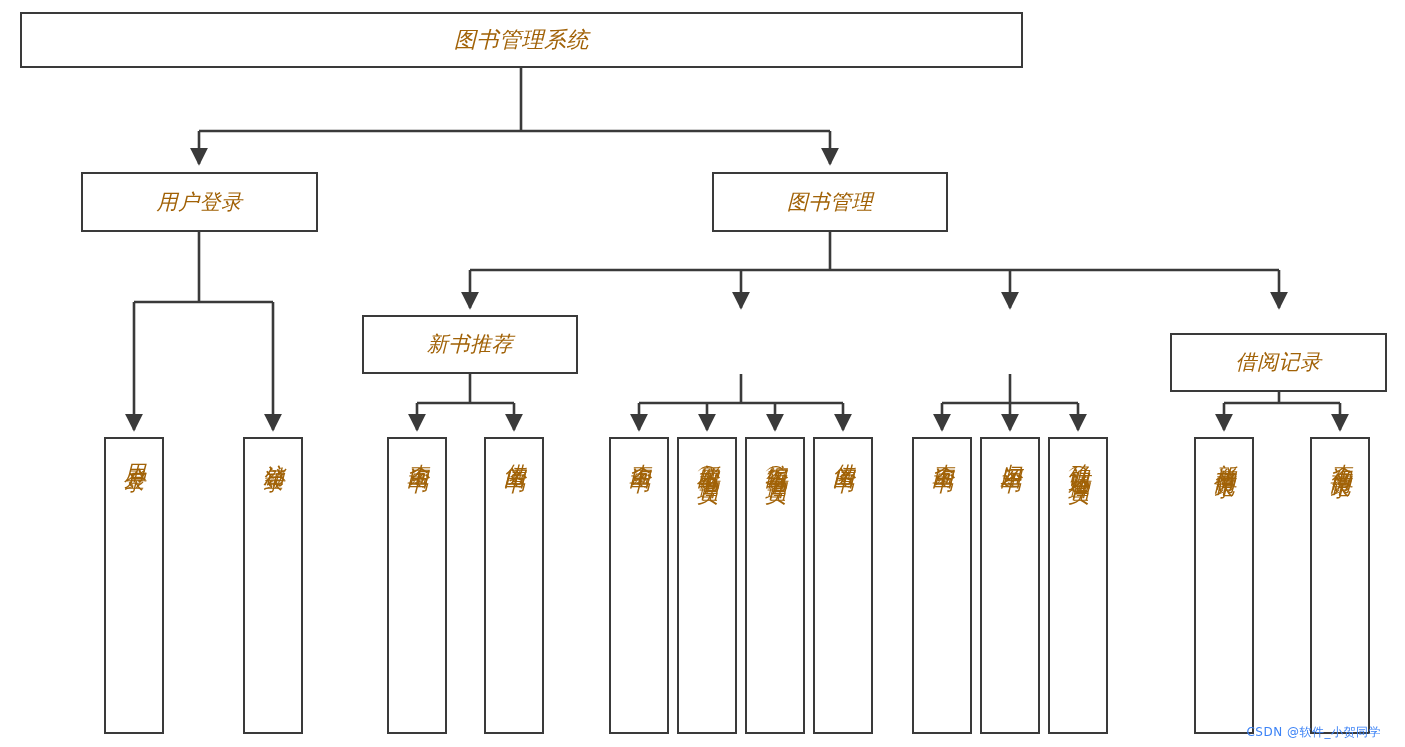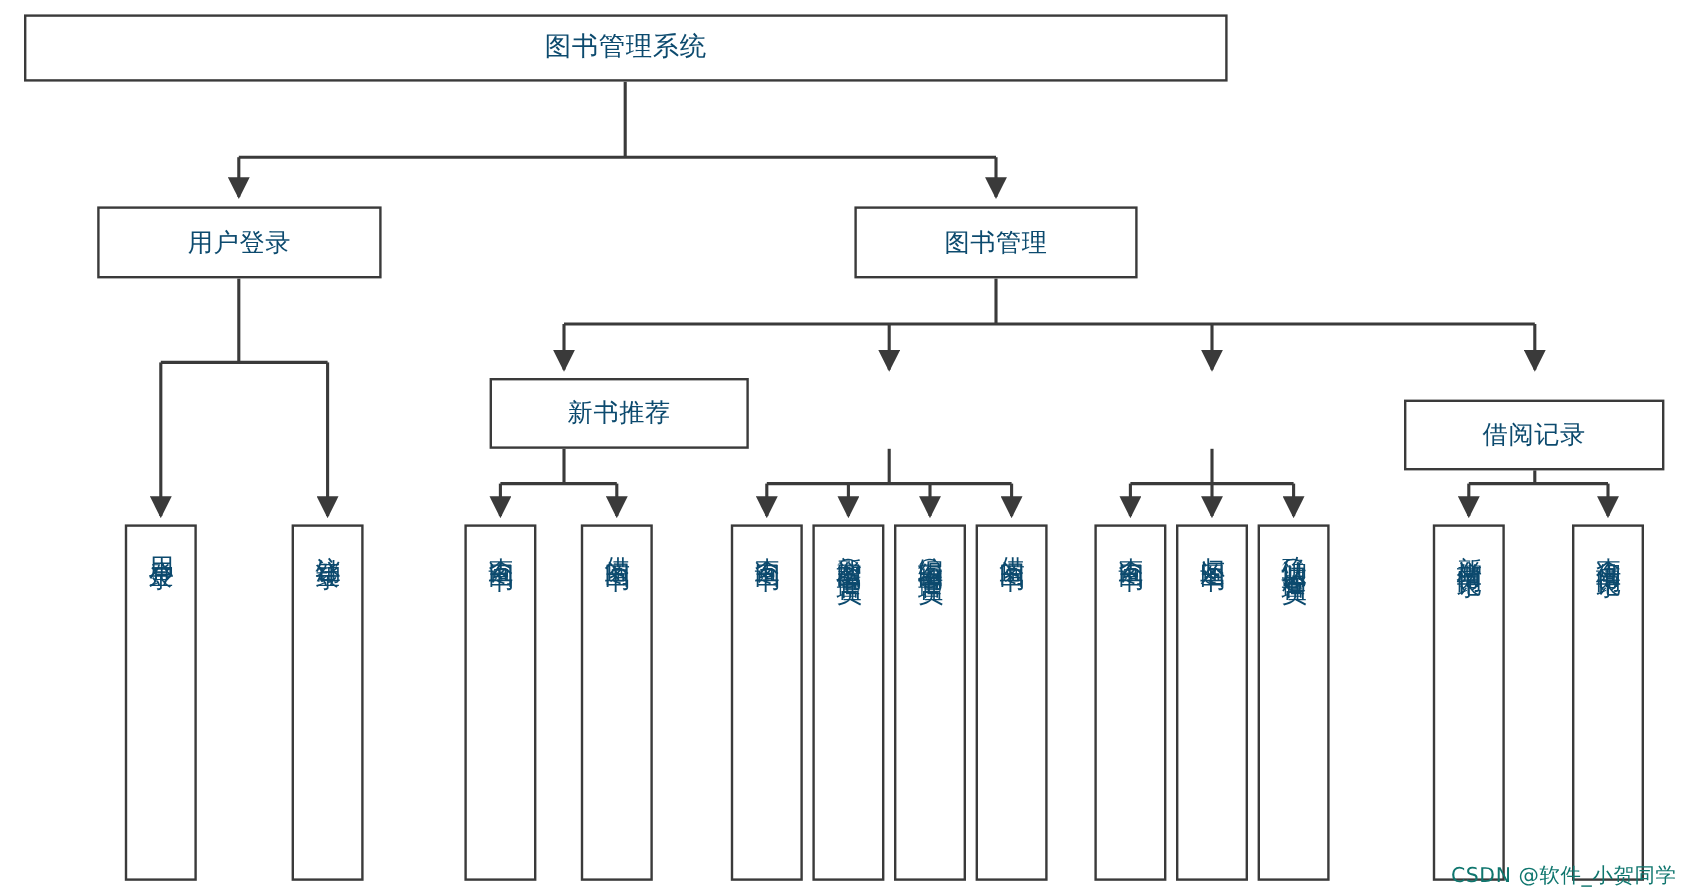--- a/index.html
+++ b/index.html
@@ -27,21 +27,22 @@
     pointer-events: none;
   }
   .node {
     position: absolute;
     box-sizing: border-box;
     border: 2px solid #3a3a3a;
     background: #ffffff;
     display: flex;
     align-items: center;
     justify-content: center;
-    color: #0c4a6e;
+    color: #a16207;
+    font-style: italic;
   }
   .node .label {
     display: block;
     text-align: center;
     line-height: 1.18;
     letter-spacing: 0.5px;
   }
   
   .node.h .label {
     font-size: 21px;
@@ -58,24 +59,24 @@
   .node.v .label {
     writing-mode: vertical-rl;
     text-orientation: upright;
     font-size: 21px;
     line-height: 1.0;
     letter-spacing: 3px;
     white-space: nowrap;
   }
   #watermark {
     position: absolute;
-    right: 8px;
+    right: 24px;
     bottom: 6px;
-    font-size: 17px;
-    color: #0f766e;
+    font-size: 12px;
+    color: #3b82f6;
     letter-spacing: 0.5px;
     white-space: nowrap;
     user-select: none;
   }
 </style>
 </head>
 <body>
 
 <div id="canvas">
 
@@ -133,21 +134,21 @@
     <span class="label">图书管理系统</span>
   </div>
 
   <div class="node h" style="left:81px; top:172px; width:237px; height:60px;">
     <span class="label">用户登录</span>
   </div>
   <div class="node h" style="left:712px; top:172px; width:236px; height:60px;">
     <span class="label">图书管理</span>
   </div>
 
-  <div class="node h" style="left:362px; top:315px; width:216px; height:59px;margin-left:46px;">
+  <div class="node h" style="left:362px; top:315px; width:216px; height:59px;">
     <span class="label">新书推荐</span>
   </div>
   <div class="node h" style="left:1170px; top:333px; width:217px; height:59px;">
     <span class="label">借阅记录</span>
   </div>
 
   <div class="node v" style="left:104px; top:437px; width:60px; height:297px;">
     <span class="label">用户登录</span>
   </div>
   <div class="node v" style="left:243px; top:437px; width:60px; height:297px;">

